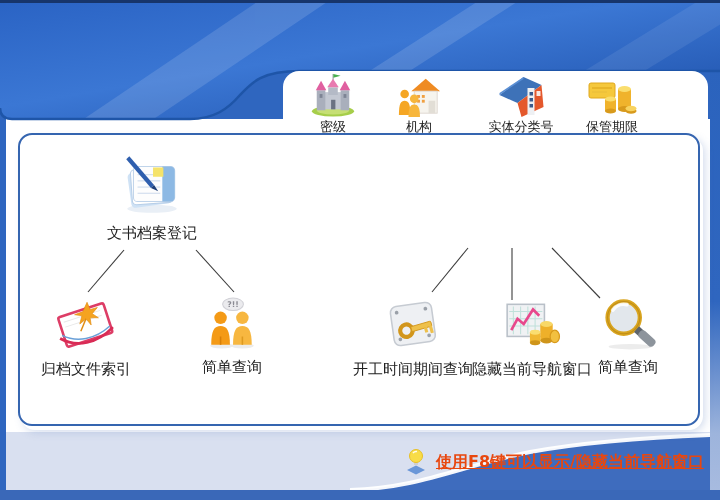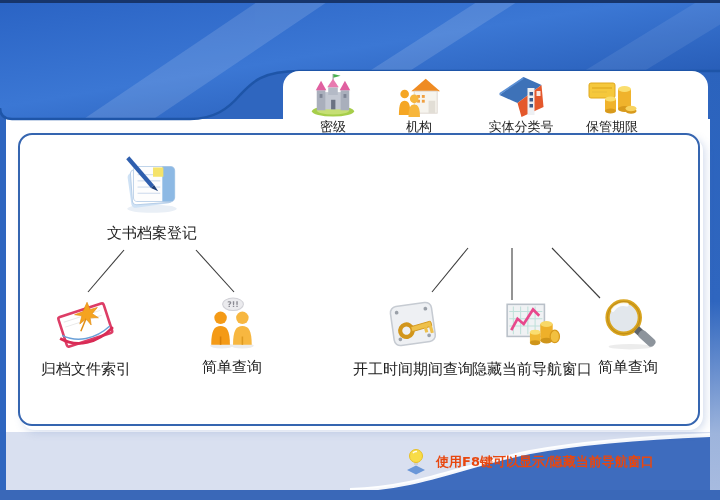--- a/index.html
+++ b/index.html
@@ -34,21 +34,21 @@
 
   .tree-lines { position:absolute; left:0; top:0; width:720px; height:500px; pointer-events:none; }
 
   .node { position:absolute; transform:translateX(-50%); display:flex; flex-direction:column;
           align-items:center; cursor:pointer; }
   .node .nlabel { font-size:15px; color:#222; white-space:nowrap; margin-top:4px; }
 
   
   .status-wave { position:absolute; right:0; bottom:0; width:360px; height:58px; }
   .status-hint { position:absolute; left:398px; top:16px; display:flex; align-items:center; gap:8px; }
-  .status-hint .htext { font-size:13px; font-weight:bold; color:#e8470f; white-space:nowrap; }
+  .status-hint .htext { font-size:16px; font-weight:bold; color:#e8470f; white-space:nowrap;text-decoration:underline; }
 </style>
 </head>
 <body>
 
 <div class="page">
 
   <div class="main-bg"></div>
   <div class="right-strip"></div>
 
   <div class="statusbar">

